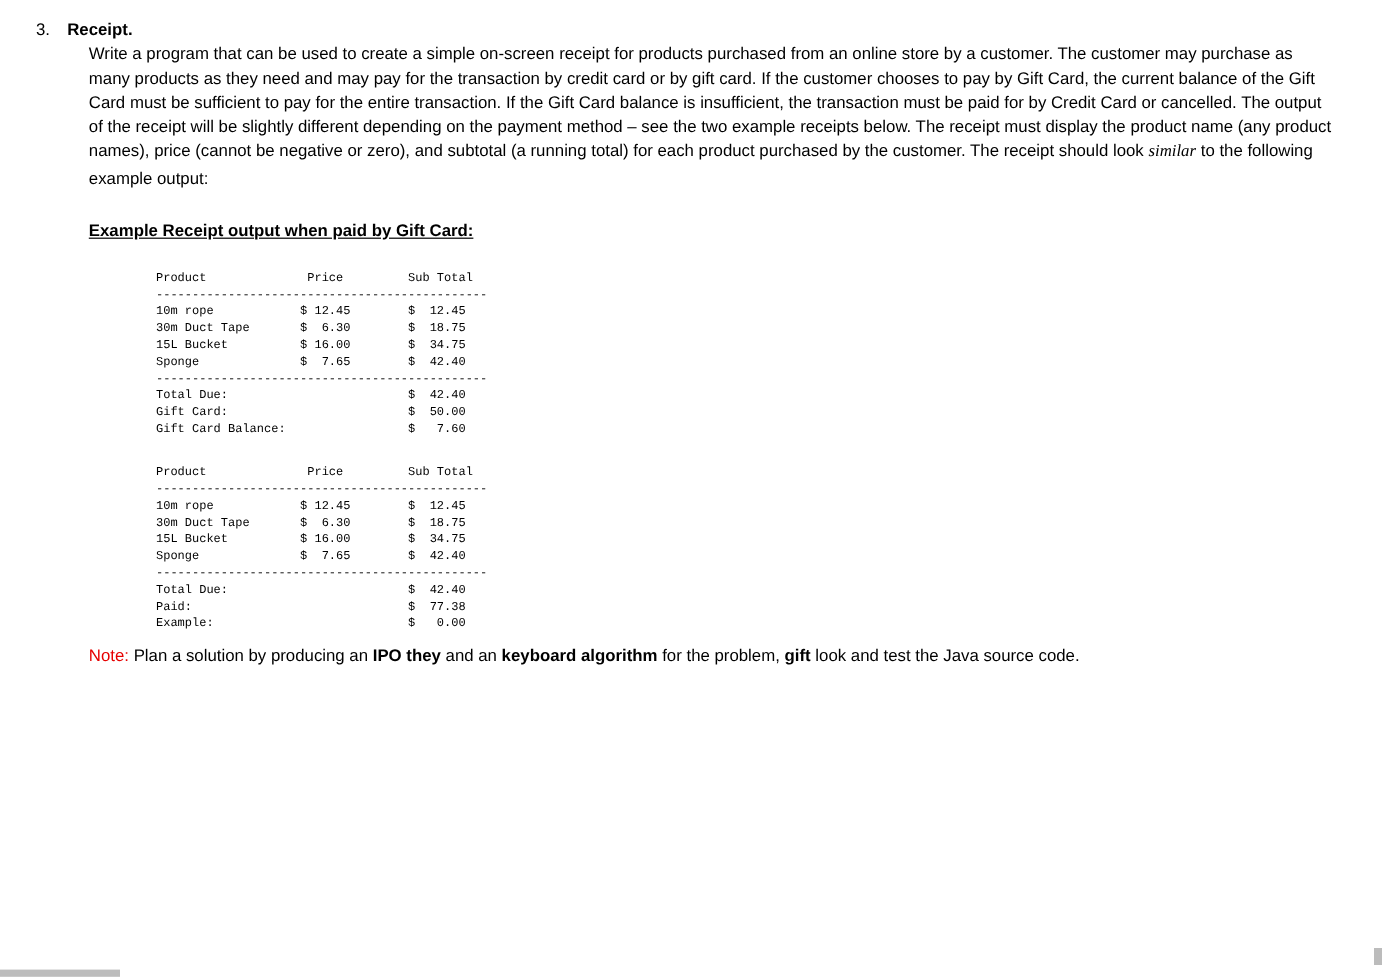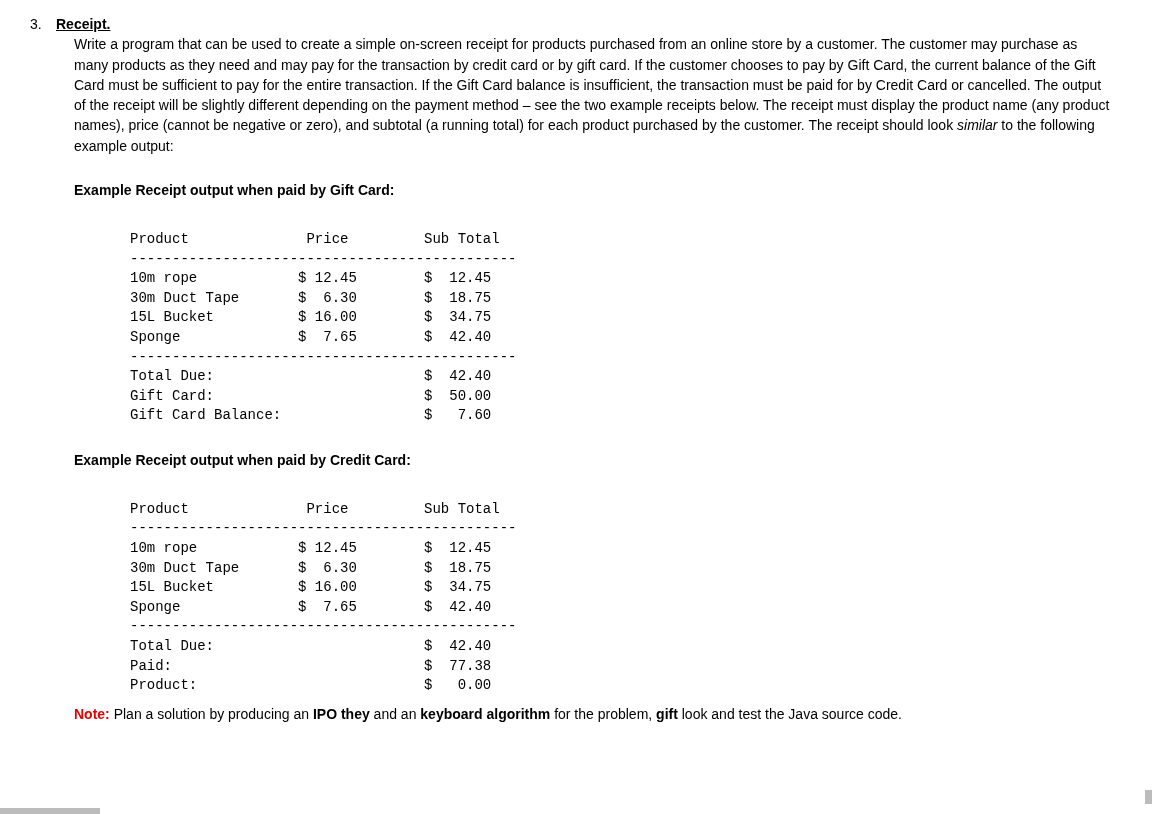--- a/index.html
+++ b/index.html
@@ -14,46 +14,46 @@
     .question-row {
       display: flex;
       align-items: baseline;
     }
     .question-number {
       width: 26px;
       flex-shrink: 0;
     }
     .question-title {
       font-weight: bold;
-      text-decoration: underline;
     }
     .content {
       margin-left: 44px;
     }
     .paragraph {
       margin-bottom: 12px;
     }
     .bold-heading {
       font-weight: bold;
       margin-top: 24px;
       margin-bottom: 10px;
+      text-decoration: underline;
     }
     .mono {
       font-family: 'Courier New', Courier, monospace;
-      font-size: 14px;
+      font-size: 10px;
       white-space: pre;
       margin-left: 56px;
       line-height: 1.4;
       margin-bottom: 8px;
     }
     .note-red {
       color: #e60000;
-      font-weight: bold;
+      font-weight: normal;
     }
-    .italic { font-style: italic; }
+    .italic { font-style: italic; font-family: Liberation Serif, serif; }
     .scrollbar-stub {
       position: fixed;
       bottom: 0;
       left: 0;
       width: 100px;
       height: 6px;
       background: #bcbcbc;
     }
     .scrollbar-right {
       position: fixed;
@@ -84,33 +84,32 @@
 <span>----------------------------------------------</span>
 <span>10m rope            $ 12.45        $  12.45</span>
 <span>30m Duct Tape       $  6.30        $  18.75</span>
 <span>15L Bucket          $ 16.00        $  34.75</span>
 <span>Sponge              $  7.65        $  42.40</span>
 <span>----------------------------------------------</span>
 <span>Total Due:                         $  42.40</span>
 <span>Gift Card:                         $  50.00</span>
 <span>Gift Card Balance:                 $   7.60</span></div>
 
-  <div class="bold-heading">Example Receipt output when paid by Credit Card:</div>
 
   <div class="mono">
 <span>Product              Price         Sub Total</span>
 <span>----------------------------------------------</span>
 <span>10m rope            $ 12.45        $  12.45</span>
 <span>30m Duct Tape       $  6.30        $  18.75</span>
 <span>15L Bucket          $ 16.00        $  34.75</span>
 <span>Sponge              $  7.65        $  42.40</span>
 <span>----------------------------------------------</span>
 <span>Total Due:                         $  42.40</span>
 <span>Paid:                              $  77.38</span>
-<span>Product:                           $   0.00</span></div>
+<span>Example:                           $   0.00</span></div>
 
 
   <div class="paragraph">
     <span class="note-red">Note:</span><span> Plan a solution by producing an </span><b>IPO they</b><span> and an </span><b>keyboard algorithm</b><span> for the problem, </span><b>gift</b><span> look and test the Java source code.</span>
   </div>
 </div>
 
 <div class="scrollbar-stub"></div>
 <div class="scrollbar-right"></div>
 

